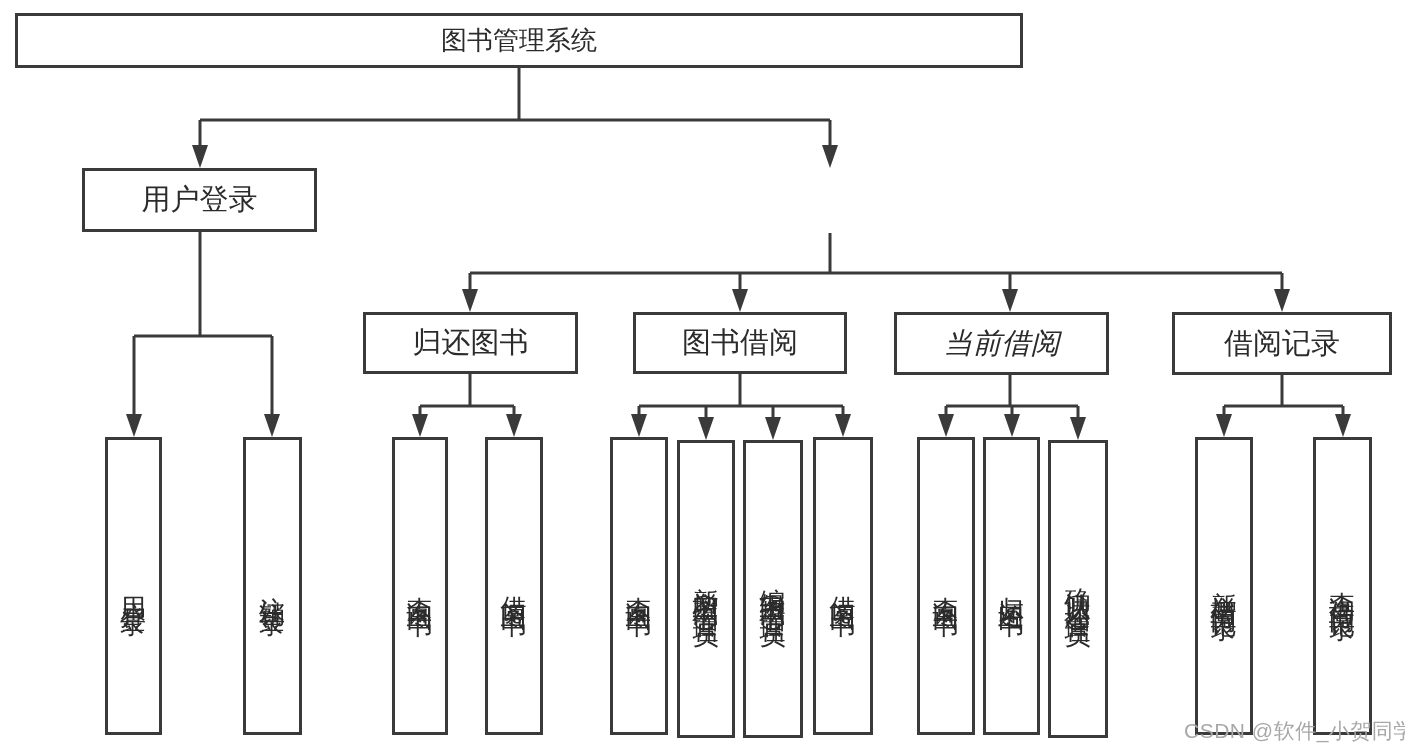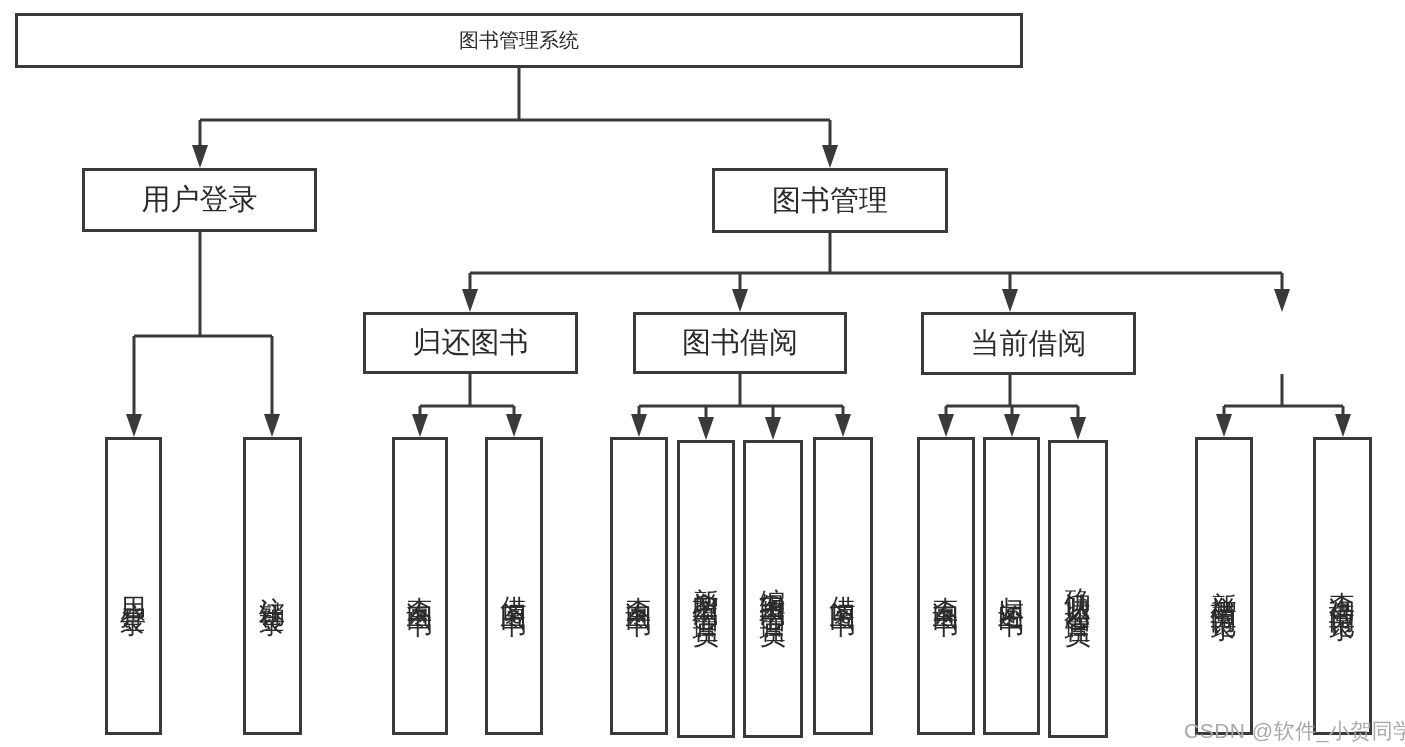--- a/index.html
+++ b/index.html
@@ -27,21 +27,21 @@
     box-sizing: border-box;
     border: 3px solid #3a3a3a;
     background: #ffffff;
     color: #2b2b2b;
     display: flex;
     align-items: center;
     justify-content: center;
     text-align: center;
     white-space: nowrap;
   }
-  .node.root  { font-size: 20px; text-align: center; }
+  .node.root  { font-size: 26px; text-align: center; }
   .node.lvl   { font-size: 29px; }
   .node.leaf {
     writing-mode: vertical-rl;
     text-orientation: mixed;
     font-size: 26px;
     letter-spacing: 5px;
     white-space: normal;
     line-height: 1;
   }
   .watermark {
@@ -95,25 +95,25 @@
       <polygon points="1004,414 1020,414 1012,437"></polygon>
       <polygon points="1070,417 1086,417 1078,440"></polygon>
       <polygon points="1216,414 1232,414 1224,437"></polygon>
       <polygon points="1335,414 1351,414 1343,437"></polygon>
     </g>
   </svg>
 
   <div class="node root" style="left:15px; top:13px; width:1008px; height:55px;">图书管理系统</div>
 
   <div class="node lvl" style="left:82px; top:168px; width:235px; height:64px;">用户登录</div>
-  <div class="node lvl" style="left:712px; top:168px; width:236px; height:65px;">图书管理</div>
 
   <div class="node lvl" style="left:363px; top:312px; width:215px; height:62px;">归还图书</div>
   <div class="node lvl" style="left:633px; top:312px; width:214px; height:62px;text-align:center;">图书借阅</div>
-  <div class="node lvl" style="left:921px; top:312px; width:215px; height:63px;">当前借阅</div>
+  <div class="node lvl" style="left:894px; top:312px; width:215px; height:63px;font-style:italic;">当前借阅</div>
+  <div class="node lvl" style="left:1172px; top:312px; width:220px; height:63px;">借阅记录</div>
 
   <div class="node leaf" style="left:105px; top:437px; width:57px; height:298px;">用户登录</div>
   <div class="node leaf" style="left:243px; top:437px; width:59px; height:298px;">注销登录</div>
 
   <div class="node leaf" style="left:392px; top:437px; width:56px; height:298px;">查询图书</div>
   <div class="node leaf" style="left:485px; top:437px; width:58px; height:298px;">借阅图书</div>
 
   <div class="node leaf" style="left:610px; top:437px; width:58px; height:298px;">查询图书</div>
   <div class="node leaf" style="left:677px; top:440px; width:58px; height:298px;">新增图书（管理员）</div>
   <div class="node leaf" style="left:743px; top:440px; width:60px; height:298px;">编辑图书（管理员）</div>

